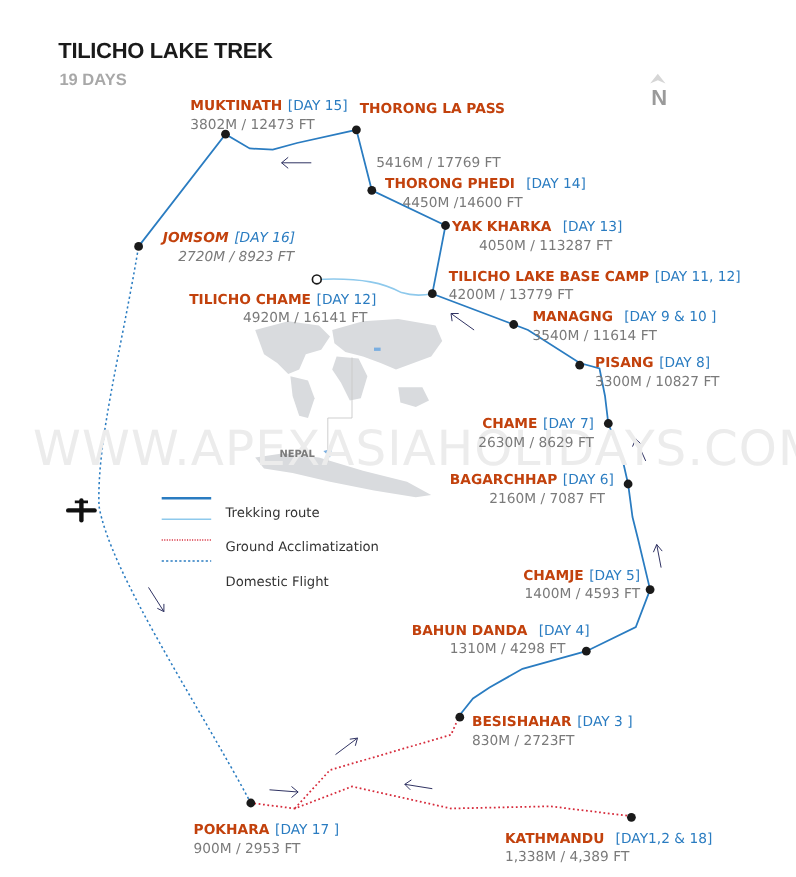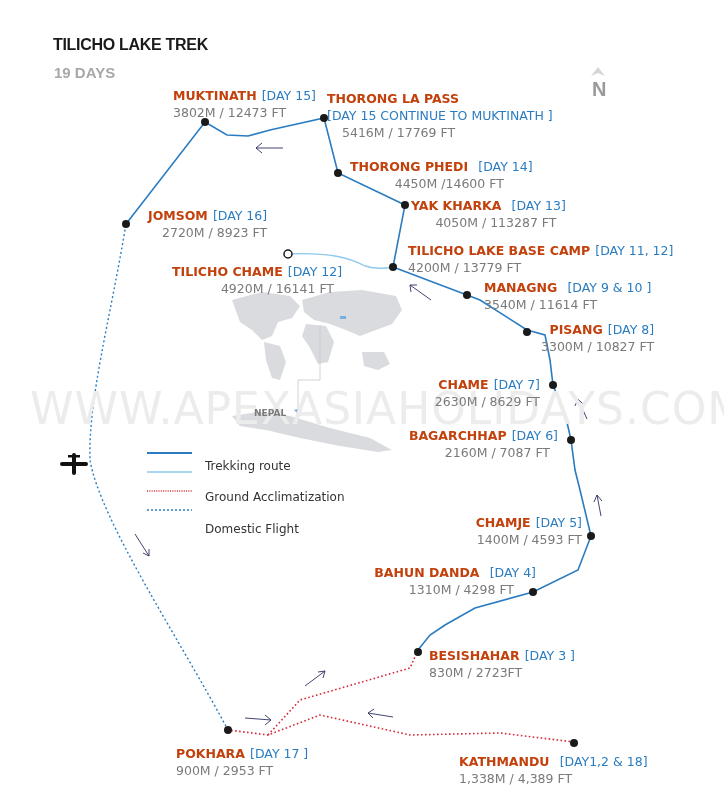--- a/index.html
+++ b/index.html
@@ -1,18 +1,18 @@
 <!DOCTYPE html>
 <html><head>
 <meta charset="utf-8">
 <style>
   html,body{margin:0;padding:0;background:#fff;}
   #root{position:relative;width:724px;height:797px;overflow:hidden;background:#fff;font-family:"DejaVu Sans","Liberation Sans",sans-serif;}
   svg.map{position:absolute;left:0;top:0;}
-  .title{position:absolute;left:53px;top:36px;font-family:"Liberation Sans",sans-serif;font-weight:bold;font-size:16px;color:#1a1a1a;letter-spacing:-0.3px;}
+  .title{position:absolute;left:53px;top:36px;font-family:"Liberation Sans",sans-serif;font-weight:bold;font-size:20px;color:#1a1a1a;letter-spacing:-0.3px;}
   .subtitle{position:absolute;left:54px;top:64px;font-family:"Liberation Sans",sans-serif;font-weight:bold;font-size:15px;color:#a8a8a8;}
   .north{position:absolute;left:592px;top:78px;font-family:"Liberation Sans",sans-serif;font-weight:bold;font-size:20px;color:#9a9a9a;}
   .watermark{position:absolute;left:30px;top:383px;font-family:"DejaVu Sans",sans-serif;font-size:44px;color:#ececec;letter-spacing:1px;white-space:nowrap;}
   .nepal-label{position:absolute;left:254px;top:408px;font-size:9px;font-weight:bold;color:#7a7a7a;}
   .stop{position:absolute;white-space:nowrap;line-height:17px;}
   .stop .name{font-weight:bold;font-size:12.5px;color:#c2410c;}
   .stop .day{font-size:12.5px;color:#2a7cc1;font-weight:normal;}
   .stop .alt{font-size:12.5px;color:#7a7a7a;}
   .stop.right{text-align:right;}
   .legend{position:absolute;left:147px;top:444px;}
@@ -125,55 +125,54 @@
   <div class="subtitle">19 DAYS</div>
   <div class="north">N</div>
 
   <div class="stop" style="left:173px;top:86px;">
     <div><span class="name">MUKTINATH</span> <span class="day">[DAY 15]</span></div>
     <div class="alt">3802M / 12473 FT</div>
   </div>
 
   <div class="stop" style="left:327px;top:90px;">
     <div class="name">THORONG LA PASS</div>
-    <div class="day">[DAY 15 CONTINUE TO MUKTINATH ]</div>
-    <div class="alt" style="padding-left:15px;">5416M / 17769 FT</div>
+    <div class="alt" style="padding-left:15px;margin-top:32px;">5416M / 17769 FT</div>
   </div>
 
   <div class="stop" style="left:350px;top:157px;">
     <div><span class="name">THORONG PHEDI</span>&nbsp; <span class="day">[DAY 14]</span></div>
-    <div class="alt" style="padding-left:16px;text-align:center;">4450M /14600 FT</div>
+    <div class="alt" style="padding-left:16px;">4450M /14600 FT</div>
   </div>
 
   <div class="stop" style="left:411px;top:196px;text-align:center;">
     <div><span class="name">YAK KHARKA</span>&nbsp; <span class="day">[DAY 13]</span></div>
     <div class="alt" style="padding-left:15px;">4050M / 113287 FT</div>
   </div>
 
-  <div class="stop" style="left:148px;top:206px;">
+  <div class="stop" style="left:148px;top:206px;font-style:italic;">
     <div><span class="name">JOMSOM</span> <span class="day">[DAY 16]</span></div>
     <div class="alt" style="padding-left:14px;">2720M / 8923 FT</div>
   </div>
 
   <div class="stop" style="left:408px;top:241px;">
     <div><span class="name">TILICHO LAKE BASE CAMP</span> <span class="day">[DAY 11, 12]</span></div>
     <div class="alt">4200M / 13779 FT</div>
   </div>
 
   <div class="stop right" style="left:172px;top:262px;width:162px;">
     <div><span class="name">TILICHO CHAME</span> <span class="day">[DAY 12]</span></div>
     <div class="alt">4920M / 16141 FT</div>
   </div>
 
   <div class="stop" style="left:484px;top:278px;">
     <div><span class="name">MANAGNG</span>&nbsp; <span class="day">[DAY 9 &amp; 10 ]</span></div>
     <div class="alt">3540M / 11614 FT</div>
   </div>
 
-  <div class="stop" style="left:541px;top:320px;text-align:right;">
+  <div class="stop" style="left:541px;top:320px;">
     <div><span class="name">PISANG</span> <span class="day">[DAY 8]</span></div>
     <div class="alt">3300M / 10827 FT</div>
   </div>
 
   <div class="stop right" style="left:410px;top:375px;width:130px;">
     <div><span class="name">CHAME</span> <span class="day">[DAY 7]</span></div>
     <div class="alt">2630M / 8629 FT</div>
   </div>
 
   <div class="stop right" style="left:390px;top:426px;width:168px;">

